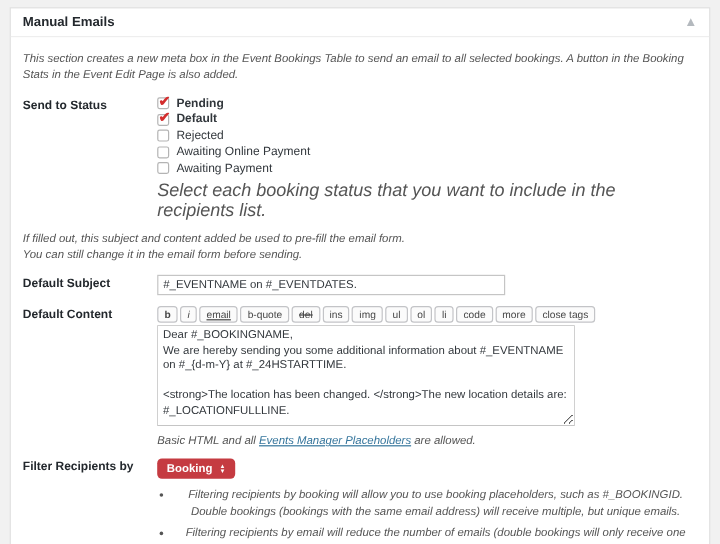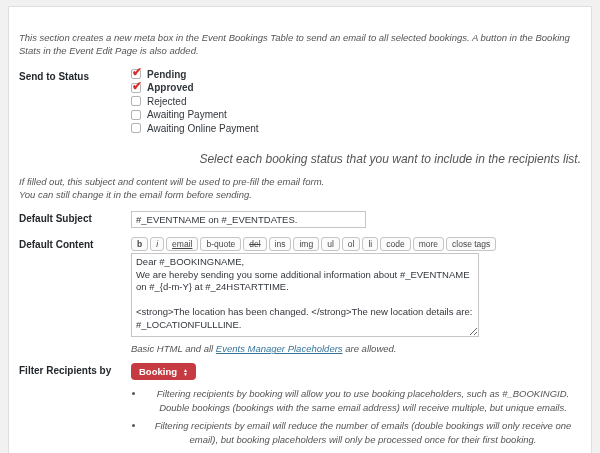--- a/index.html
+++ b/index.html
@@ -17,45 +17,45 @@
   }
   .postbox-header {
     display:flex; align-items:center; justify-content:space-between;
     padding:6px 10px 5px 10px; border-bottom:1px solid #eeeeee;
   }
   .postbox-title { font-size:11px; font-weight:bold; color:#23282d; }
   .toggle-indicator { color:#b4b9be; font-size:11px; line-height:10px; cursor:pointer; }
   .inside { padding:8px 10px 10px 10px; }
   .section-desc {
     font-style:italic; color:#555; font-size:9.5px; line-height:1.35;
-    margin:17px 0 11px 0;
+    margin:5px 0 11px 0;
   }
   .form-row { display:flex; margin-bottom:9px; }
   .row-label {
     width:112px; flex:0 0 112px; font-weight:bold; color:#23282d;
     font-size:10px; padding-top:2px;
   }
   .row-field { flex:1; min-width:0; }
   
   .cb-row { display:flex; align-items:center; height:11px; margin-bottom:2.5px; position:relative; }
   .cb-box {
     width:10px; height:10px; border:1px solid #b4b4b4; border-radius:2px;
     background:#fff; margin-right:6px; position:relative; flex:0 0 10px; cursor:pointer;
   }
   .cb-check {
     position:absolute; left:0px; top:-5px; color:#d32d2d; font-size:12px;
     font-weight:bold; pointer-events:none;
   }
   .cb-label { font-size:10px; color:#32373c; }
   .cb-row.checked .cb-label { font-weight:bold; }
-  .field-note { font-style:italic; color:#555; font-size:12px; margin-top:18px;text-align:right; }
+  .field-note { font-style:italic; color:#555; font-size:15px; margin-top:4px; }
   .para-note { font-style:italic; color:#555; font-size:9.5px; line-height:1.4; margin:2px 0 10px 0; }
   
   .text-input {
-    width:235px; height:17px; border:1px solid #c5c5c5; background:#fff;
+    width:290px; height:17px; border:1px solid #c5c5c5; background:#fff;
     font-family:"Liberation Sans", sans-serif; font-size:9.5px; color:#32373c;
     padding:1px 4px; border-radius:0;
   }
   .help-line { font-style:italic; color:#555; font-size:9.5px; margin-top:4px; }
   a.em-link { color:#35759c; text-decoration:underline; }
   
   .qt-toolbar { display:flex; flex-wrap:wrap; gap:2px; margin-bottom:2px; }
   .qt-btn {
     font-family:"Liberation Sans", sans-serif; font-size:8.5px; color:#464646;
     background:#fbfbfb; border:1px solid #c3c4c7; border-radius:3px;
@@ -81,57 +81,61 @@
   .bullets li {
     font-style:italic; color:#555; font-size:9.5px; line-height:1.42;
     margin-bottom:5px;
     text-align:center;
   }
 </style>
 </head>
 <body>
 
 <div class="postbox">
+  <div class="postbox-header">
+    <span class="postbox-title">Manual Emails</span>
+    <span class="toggle-indicator">▲</span>
+  </div>
 
   <div class="inside">
     <div class="section-desc">This section creates a new meta box in the Event Bookings Table to send an email to all selected bookings. A button in the Booking Stats in the Event Edit Page is also added.</div>
 
     <div class="form-row">
       <div class="row-label">Send to Status</div>
       <div class="row-field">
         <div class="cb-row checked">
           <span class="cb-box">
               <span class="cb-check">✔</span>
             </span>
           <span class="cb-label">Pending</span>
         </div>
         <div class="cb-row checked">
           <span class="cb-box">
               <span class="cb-check">✔</span>
             </span>
-          <span class="cb-label">Approved</span>
+          <span class="cb-label">Default</span>
         </div>
         <div class="cb-row">
           <span class="cb-box"></span>
           <span class="cb-label">Rejected</span>
         </div>
         <div class="cb-row">
           <span class="cb-box"></span>
-          <span class="cb-label">Awaiting Payment</span>
+          <span class="cb-label">Awaiting Online Payment</span>
         </div>
         <div class="cb-row">
           <span class="cb-box"></span>
-          <span class="cb-label">Awaiting Online Payment</span>
+          <span class="cb-label">Awaiting Payment</span>
         </div>
         <div class="field-note">Select each booking status that you want to include in the recipients list.</div>
       </div>
     </div>
 
     <div class="para-note">
-      <div>If filled out, this subject and content will be used to pre-fill the email form.</div>
+      <div>If filled out, this subject and content added be used to pre-fill the email form.</div>
       <div>You can still change it in the email form before sending.</div>
     </div>
 
     <div class="form-row">
       <div class="row-label">Default Subject</div>
       <div class="row-field">
         <input class="text-input" type="text" value="#_EVENTNAME on #_EVENTDATES." style="">
       </div>
     </div>
 

